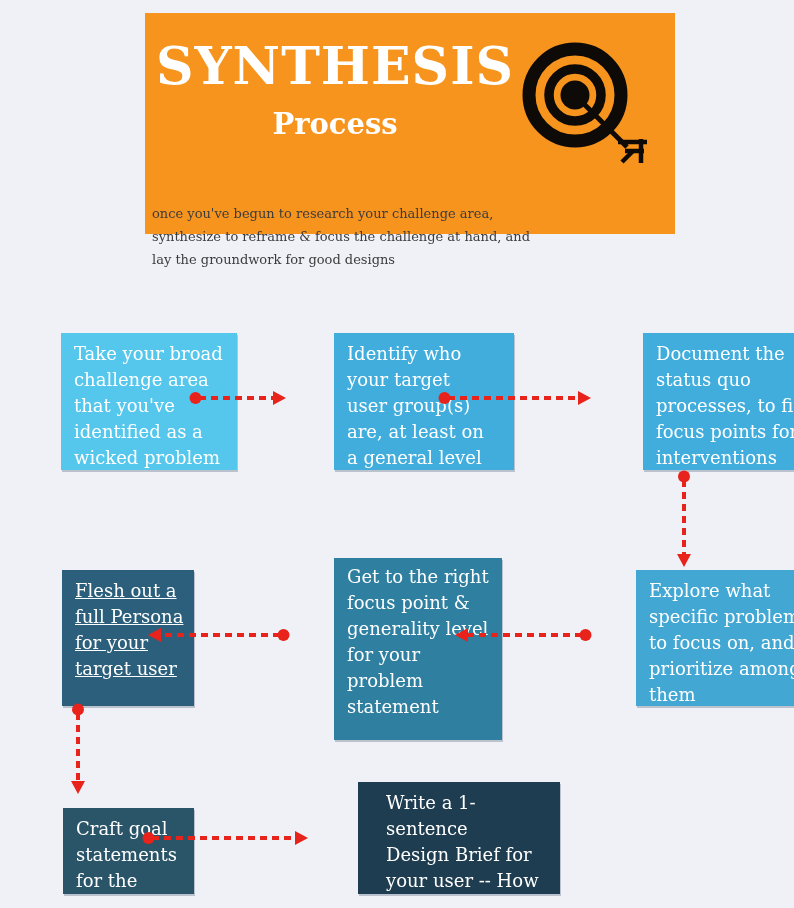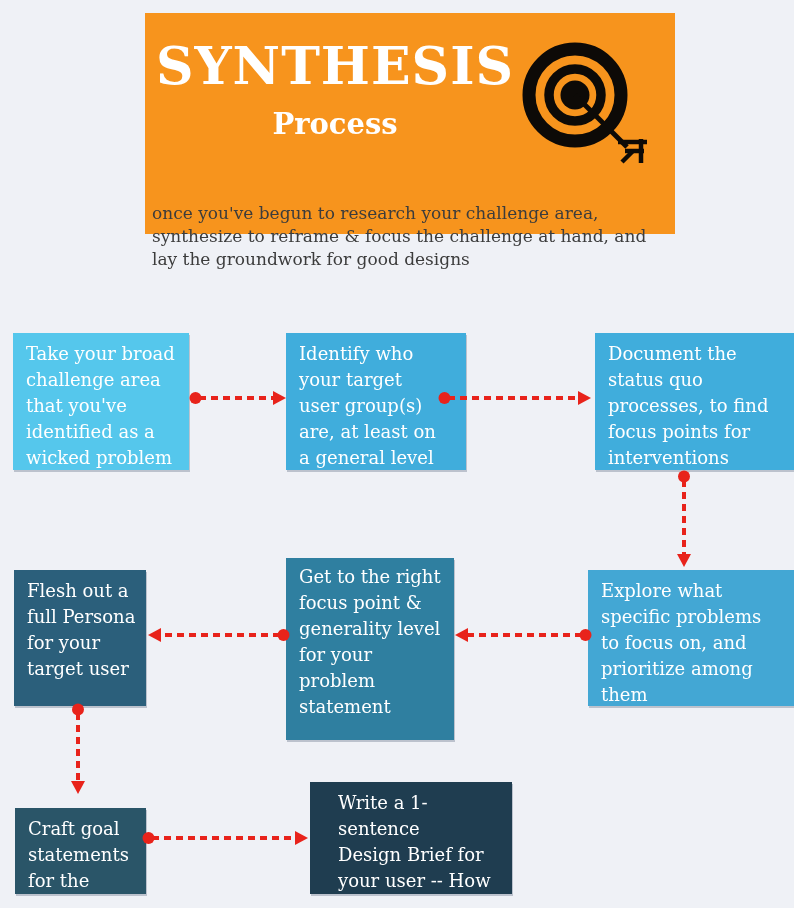--- a/index.html
+++ b/index.html
@@ -43,43 +43,44 @@
     position: absolute;
     left: 366px; top: 17px;
   }
 
   
   .intro {
     position: absolute;
     left: 152px; top: 202px;
     width: 560px;
     color: #3C3C3C;
-    font-size: 17px;
+    font-size: 13px;
     line-height: 23px;
     white-space: pre-line;
   }
 
   
   .step {
     position: absolute;
     color: #FFFFFF;
     font-size: 18px;
     line-height: 26px;
     padding: 8px 8px 0 13px;
     box-sizing: border-box;
     overflow: hidden;
     white-space: pre-line;
     box-shadow: 1px 2px 0 rgba(145,155,172,0.55);
+    margin-left: 48px;
   }
   .step-1 { left: 13px;  top: 333px; width: 176px; height: 137px; }
   .step-2 { left: 286px; top: 333px; width: 180px; height: 137px; }
   .step-3 { left: 595px; top: 333px; width: 201px; height: 137px; }
   .step-4 { left: 588px; top: 570px; width: 208px; height: 136px; }
   .step-5 { left: 286px; top: 558px; width: 168px; height: 182px; padding-top: 6px; }
-  .step-6 { left: 14px;  top: 570px; width: 132px; height: 136px; }
+  .step-6 { left: 14px;  top: 570px; width: 132px; height: 136px; text-decoration: underline; }
   .step-7 { left: 15px;  top: 808px; width: 131px; height: 86px; }
   .step-8 { left: 310px; top: 782px; width: 202px; height: 112px; }
 
   
   .arrow { position: absolute; }
   .arrow-1 { left: 189px; top: 389px; }
   .arrow-2 { left: 438px; top: 389px; }
   .arrow-3 { left: 675px; top: 470px; }
   .arrow-4 { left: 450px; top: 626px; }
   .arrow-5 { left: 143px; top: 626px; }

